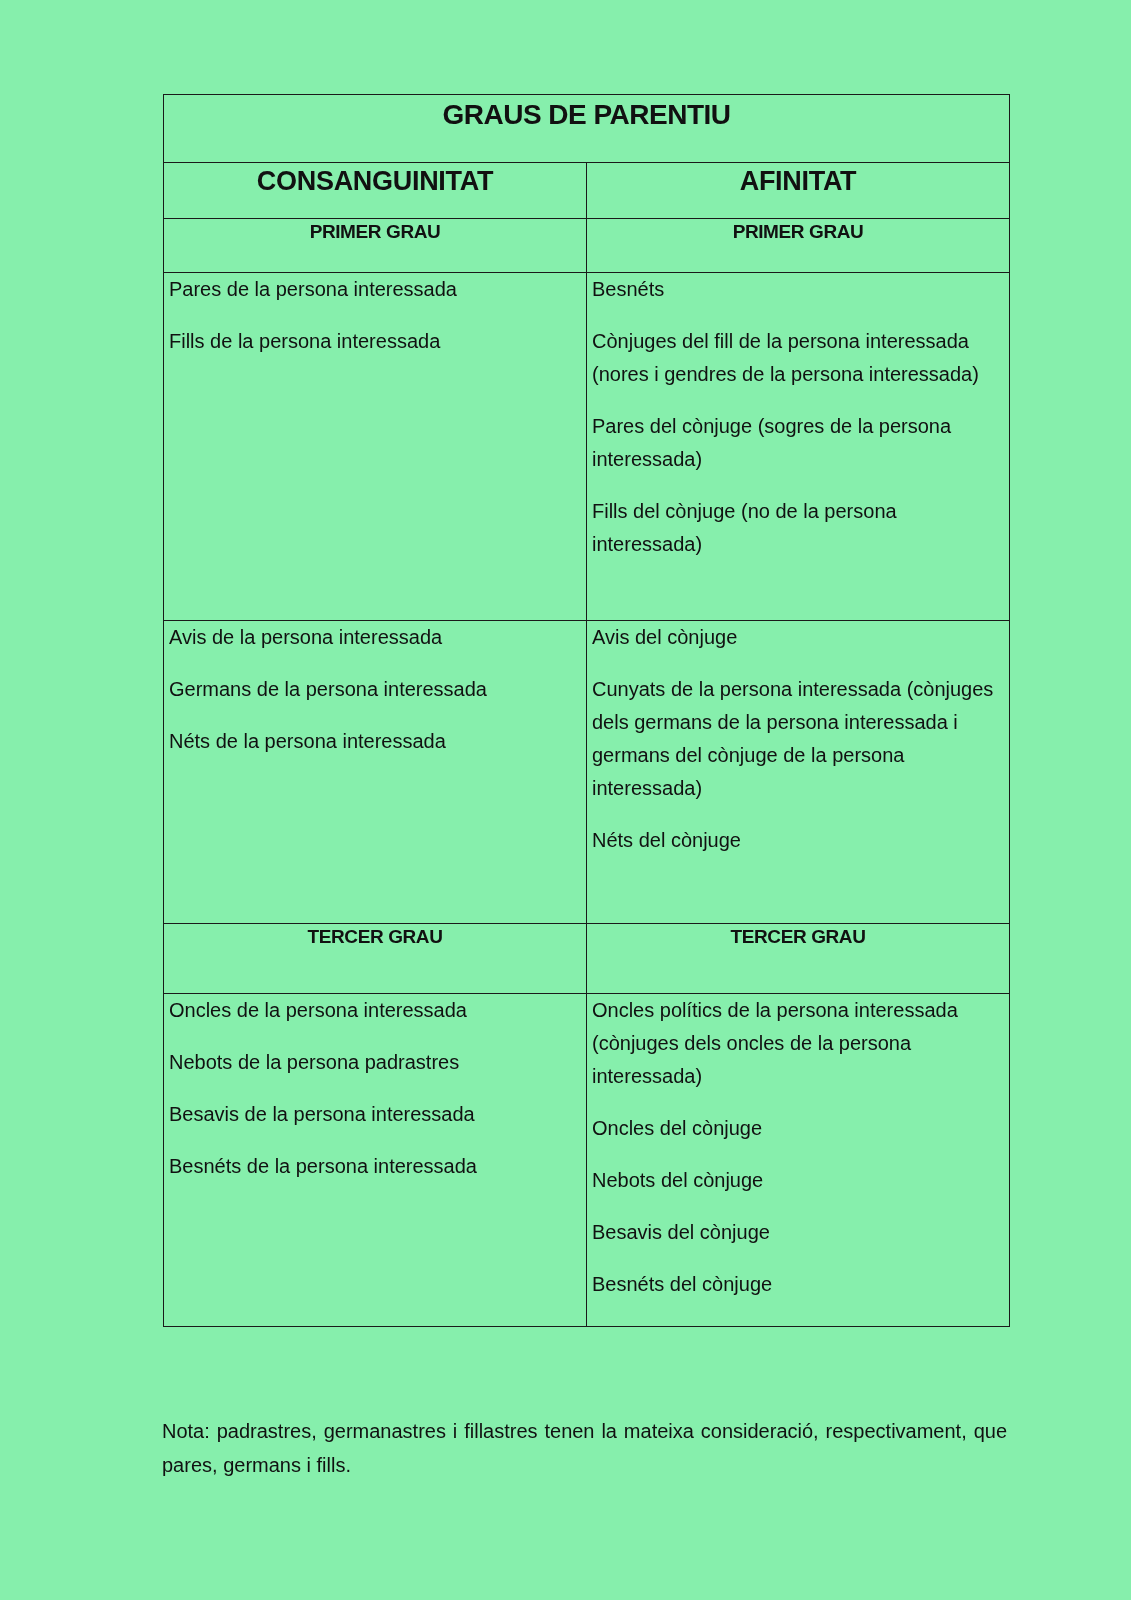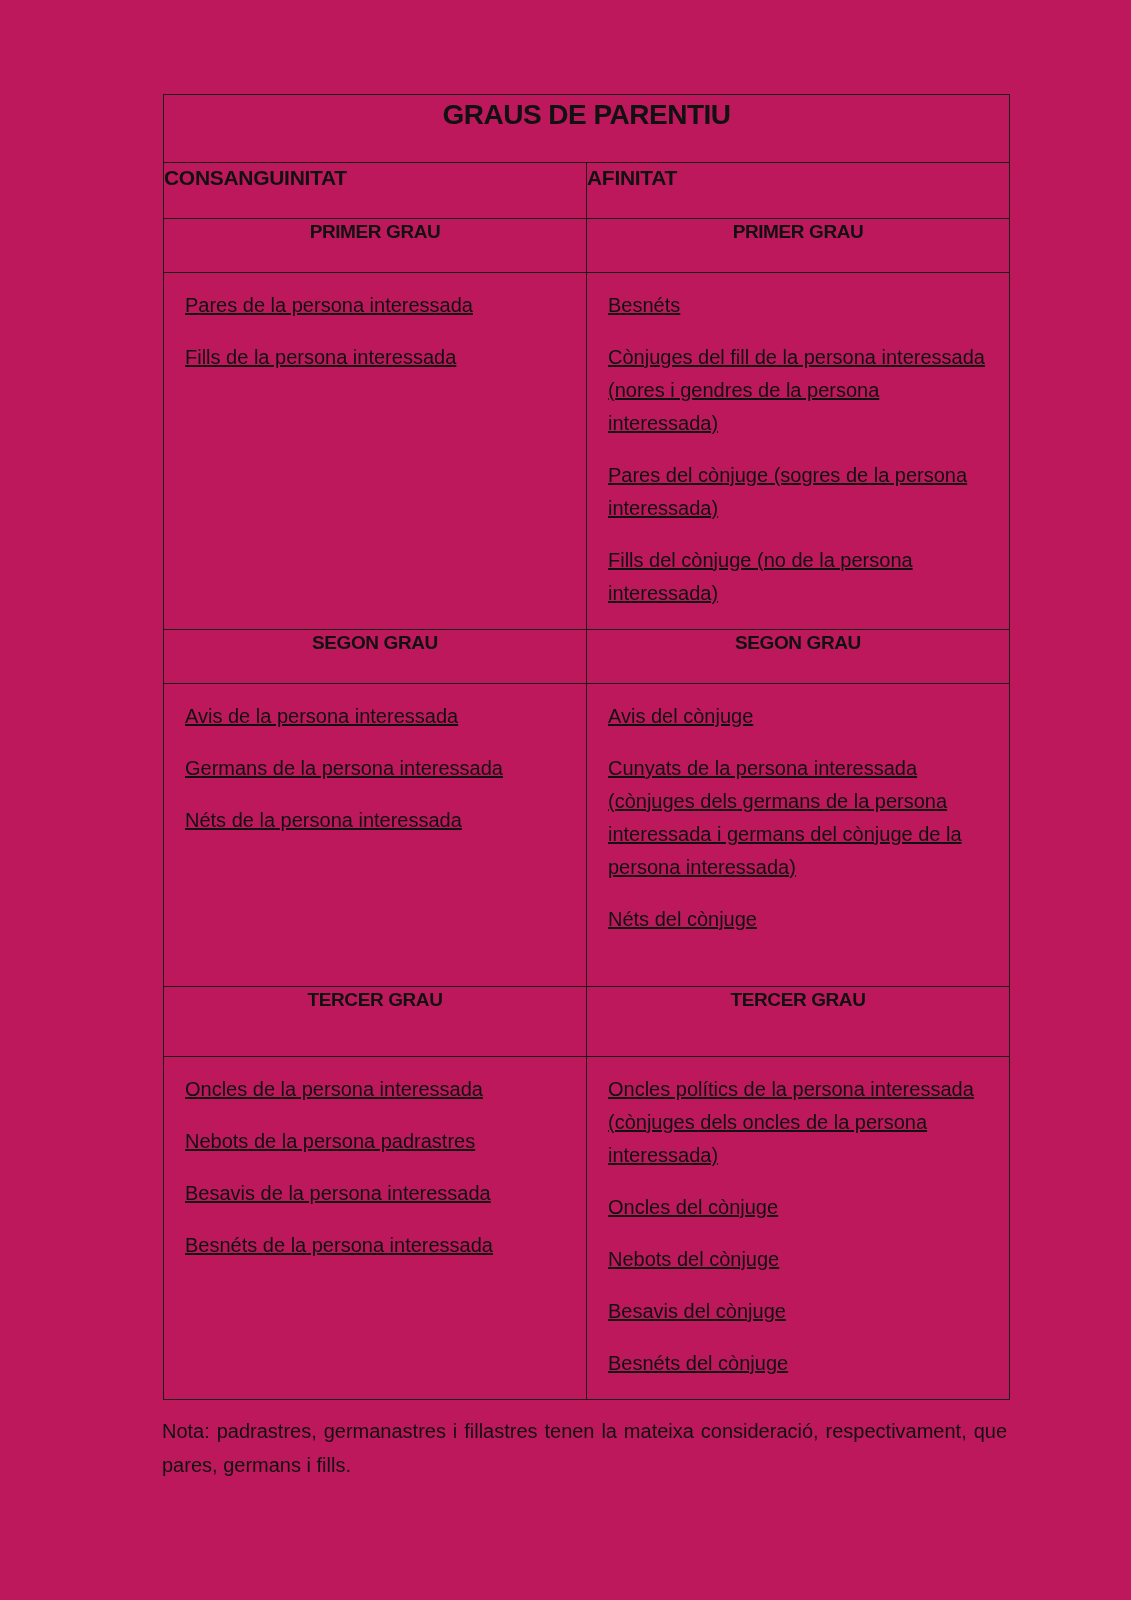--- a/index.html
+++ b/index.html
@@ -13,21 +13,21 @@
       position: relative;
       overflow: hidden;
       font-family: "Liberation Sans", "DejaVu Sans", sans-serif;
       color: #111111;
     }
     .page {
       position: absolute;
       left: 0; top: 0;
       width: 1131px;
       height: 1600px;
-      background: #be185d;
+      background: #86efac;
     }
     table.graus {
       position: absolute;
       left: 163px;
       top: 94px;
       width: 846px;
       border-collapse: collapse;
       table-layout: fixed;
     }
     table.graus td {
@@ -42,22 +42,23 @@
       height: 68px;
       text-align: center;
       font-weight: bold;
       font-size: 28px;
       letter-spacing: -0.5px;
       padding-top: 4px !important;
       box-sizing: border-box;
     }
     .kind-cell {
       height: 56px;
+      text-align: center;
       font-weight: bold;
-      font-size: 21px;
+      font-size: 27px;
       letter-spacing: -0.3px;
       padding-top: 3px !important;
       box-sizing: border-box;
     }
     .grade-cell {
       text-align: center;
       font-weight: bold;
       font-size: 19px;
       letter-spacing: -0.4px;
       padding-top: 2px !important;
@@ -72,23 +73,22 @@
       line-height: 33px;
       padding: 0 4px 0 5px !important;
       box-sizing: border-box;
     }
     .list-1 { height: 348px; }
     .list-2 { height: 303px; }
     .list-3 { height: 333px; }
 
     .list-cell ul {
       list-style: none;
-      margin: 16px;
+      margin: 0;
       padding: 0;
-      text-decoration: underline;
     }
     .list-cell li {
       margin: 0 0 19px 0;
       padding: 0;
     }
 
     .note {
       position: absolute;
       left: 162px;
       top: 1394px;
@@ -133,24 +133,20 @@
           <ul>
             <li>Besnéts</li>
             <li>Cònjuges del fill de la persona interessada (nores i gendres de la persona interessada)</li>
             <li>Pares del cònjuge (sogres de la persona interessada)</li>
             <li>Fills del cònjuge (no de la persona interessada)</li>
           </ul>
         </td>
       </tr>
 
       <tr>
-        <td class="grade-cell grade-2">SEGON GRAU</td>
-        <td class="grade-cell grade-2">SEGON GRAU</td>
-      </tr>
-      <tr>
         <td class="list-cell list-2">
           <ul>
             <li>Avis de la persona interessada</li>
             <li>Germans de la persona interessada</li>
             <li>Néts de la persona interessada</li>
           </ul>
         </td>
         <td class="list-cell list-2">
           <ul>
             <li>Avis del cònjuge</li>

